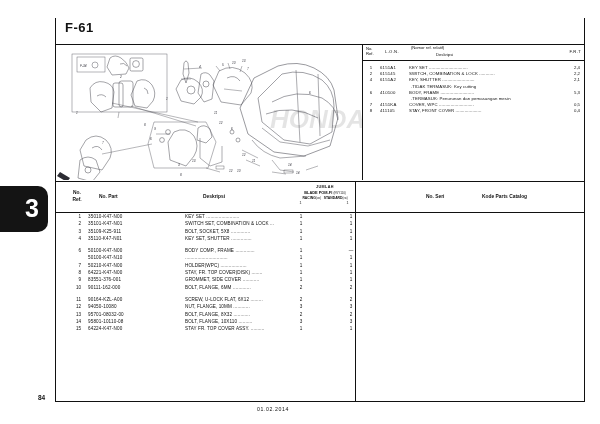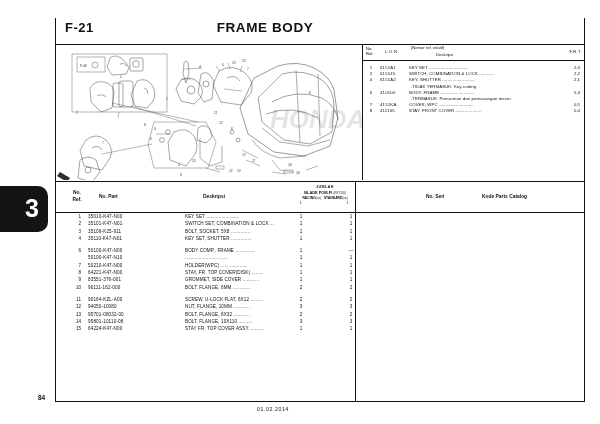--- a/index.html
+++ b/index.html
@@ -104,22 +104,21 @@
 </head>
 <body>
 
 <div class="page">
 
   <div class="vline-left"></div>
   <div class="vline-right"></div>
   <div class="hline-bottom"></div>
 
   <div class="hdr">
-    <div class="title">FRAME BODY</div>
-    <div class="code">F-21</div>
+    <div class="code">F-61</div>
   </div>
 
   <div class="sec-tab">
     <span>3</span>
   </div>
 
   <div class="diagram">
     <svg width="306" height="136" viewBox="0 0 306 136">
       <g fill="none" stroke="#3b3b44" stroke-width="0.5">
 

